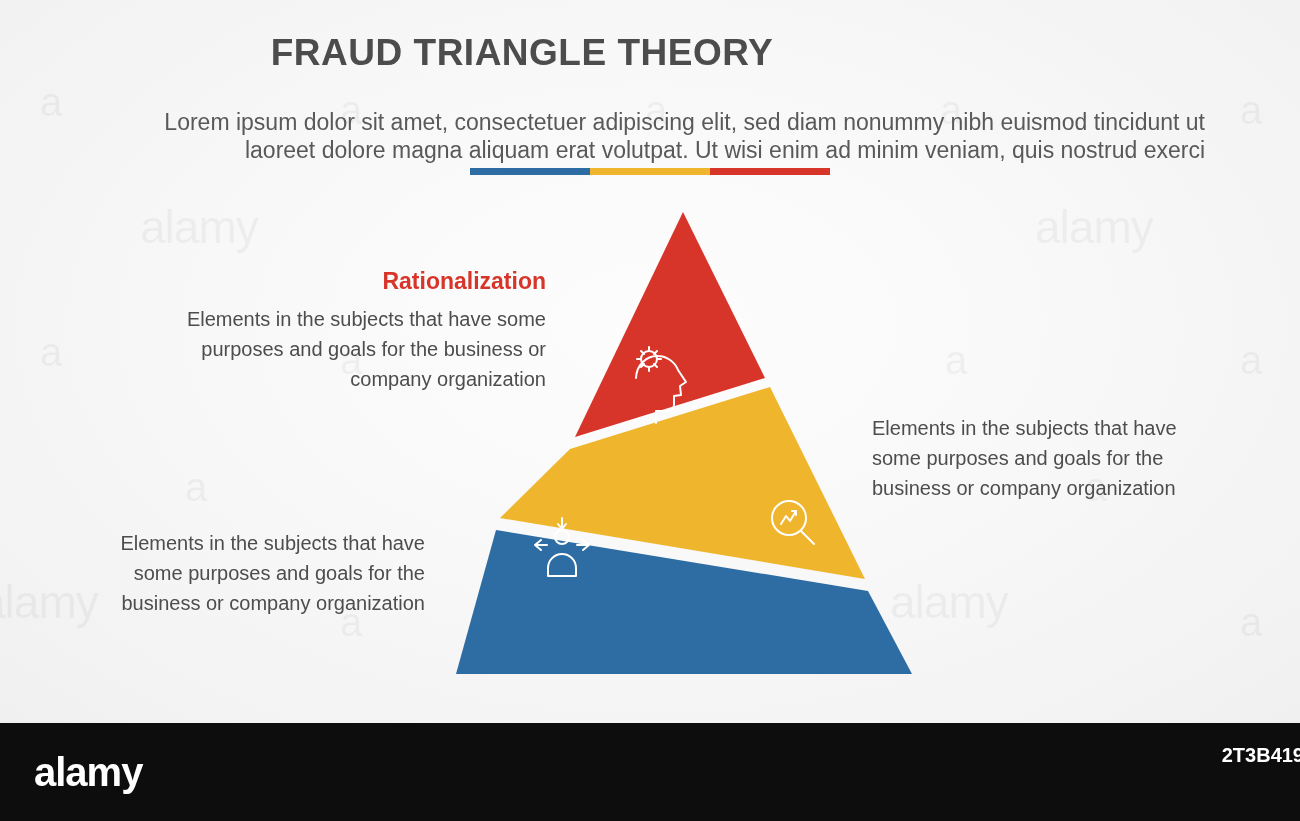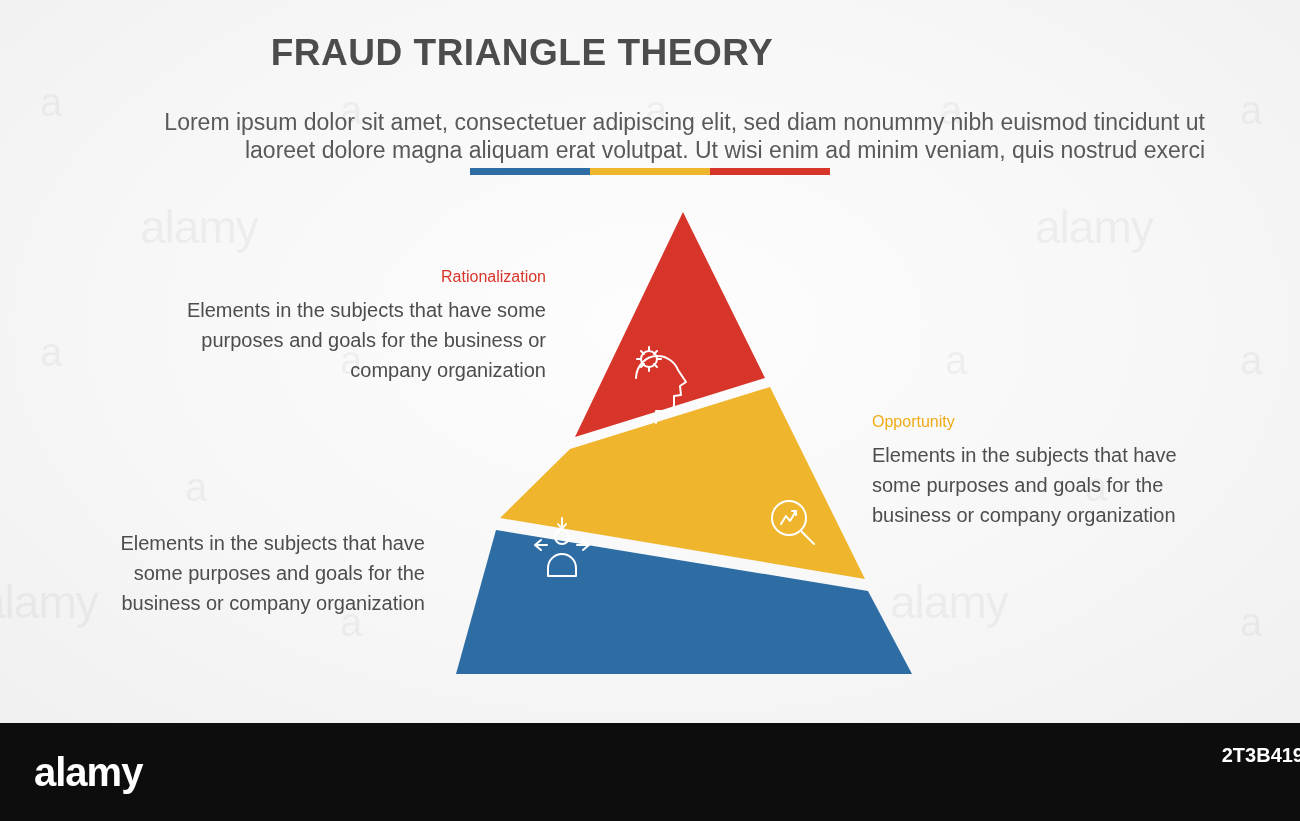--- a/index.html
+++ b/index.html
@@ -63,22 +63,22 @@
 
   .triangle-wrap {
     position: absolute;
     left: 440px; top: 200px;
     width: 490px; height: 490px;
   }
 
   
   .block { position: absolute; }
   .block h3 {
-    font-size: 16px;
-    font-weight: normal;
+    font-size: 23px;
+    font-weight: bold;
     margin-bottom: 9px;
   }
   .block p {
     font-size: 20px;
     line-height: 30px;
     color: #4d4d4d;
   }
   .block-rationalization { left: 180px; top: 268px; width: 366px; text-align: right; }
   .block-opportunity { left: 872px; top: 413px; width: 310px; text-align: left; }
   .block-pressure { left: 115px; top: 528px; width: 310px; text-align: right; }
@@ -184,21 +184,20 @@
         </g>
       </svg>
     </div>
 
     <div class="block block-rationalization">
       <h3 style="color:#d8352a;">Rationalization</h3>
       <p>Elements in the subjects that have some purposes and goals for the business or company organization</p>
     </div>
 
     <div class="block block-opportunity">
-      <h3 style="color:#efab16;">Opportunity</h3>
       <p>Elements in the subjects that have some purposes and goals for the business or company organization</p>
     </div>
 
     <div class="block block-pressure">
       <p>Elements in the subjects that have some purposes and goals for the business or company organization</p>
     </div>
 
   </div>
 
   <div class="footer-bar"></div>

